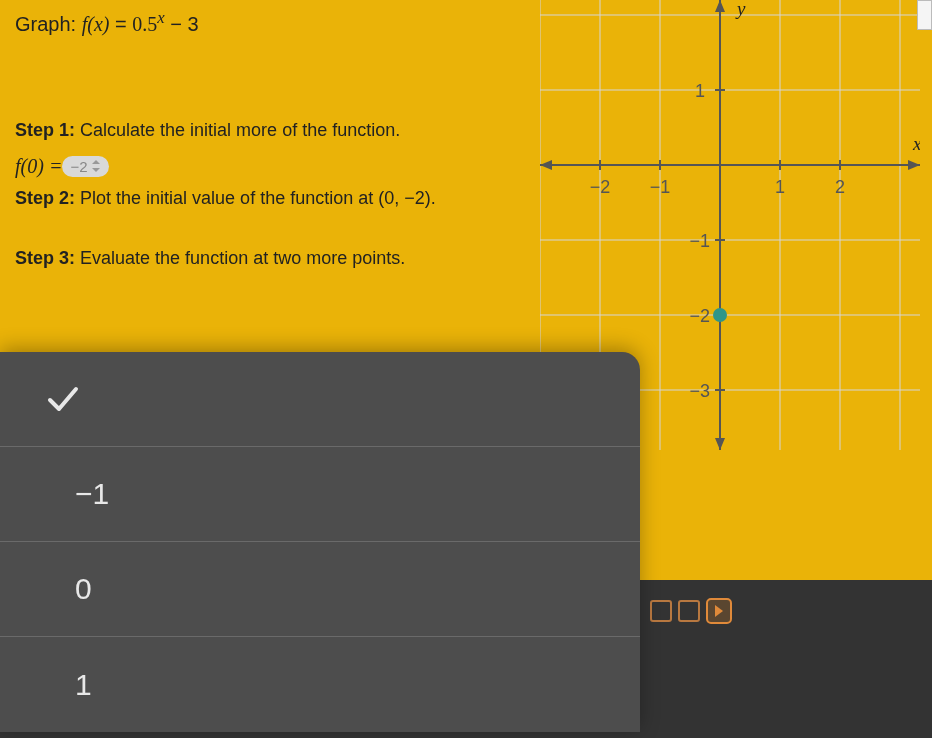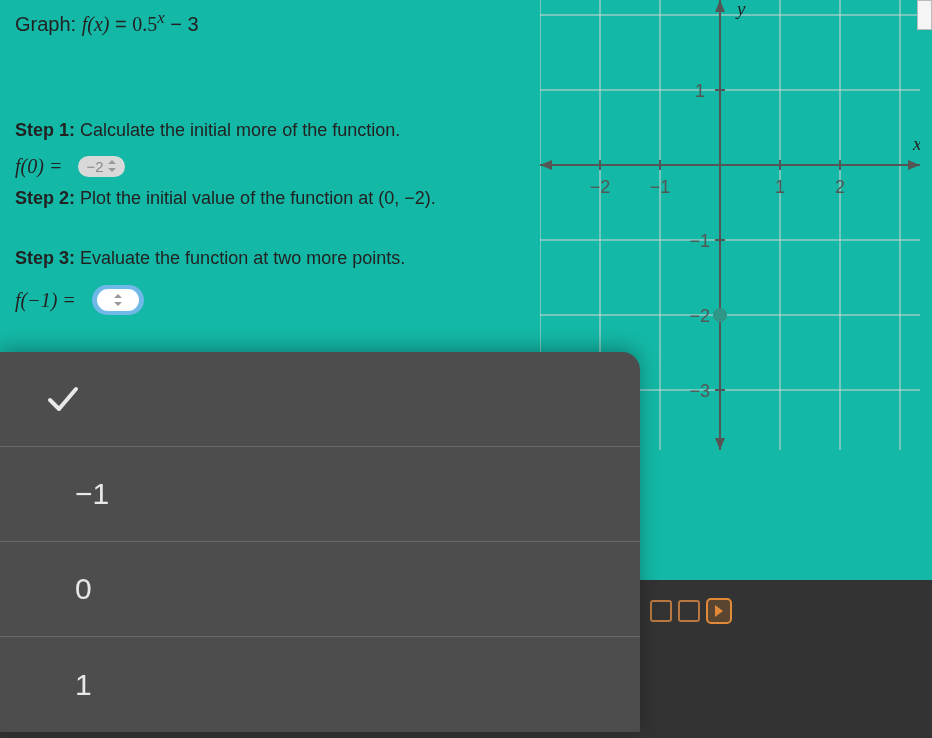--- a/index.html
+++ b/index.html
@@ -8,21 +8,21 @@
     background: #fff;
     width: 932px;
     height: 738px;
     overflow: hidden;
     position: relative;
   }
   .content-area {
     position: relative;
     width: 932px;
     height: 580px;
-    background: #14b8a6;
+    background: #eab308;
   }
   .prompt-text {
     position: absolute;
     left: 15px;
     top: 8px;
     font-size: 20px;
     color: #222;
   }
   .prompt-text .fx {
     font-style: italic;
@@ -36,21 +36,21 @@
   }
   #step1 { top: 120px; }
   .step-label { font-weight: bold; text-align: right; }
   .eq-line {
     position: absolute;
     left: 15px;
     font-size: 18px;
     color: #222;
     display: flex;
     align-items: center;
-    gap: 16px;
+    gap: 0;
   }
   #eq1 { top: 155px; }
   .eq-line .fx {
     font-style: italic;
     font-family: "Times New Roman", serif;
     font-size: 20px;
   }
   .pill-filled {
     display: inline-flex;
     align-items: center;
@@ -205,30 +205,20 @@
   <div class="step" id="step2">
     <span class="step-label">Step 2:</span>
     <span>Plot the initial value of the function at (0, −2).</span>
   </div>
 
   <div class="step" id="step3">
     <span class="step-label">Step 3:</span>
     <span>Evaluate the function at two more points.</span>
   </div>
 
-  <div class="eq-line" id="eq2">
-    <span class="fx">f(−1) =</span>
-    <span class="pill-active-wrap">
-      <span class="pill-active">
-        <svg width="10" height="14" viewBox="0 0 10 14">
-            <path d="M5 1 L9 5 L1 5 Z M5 13 L1 9 L9 9 Z" fill="#999"></path>
-          </svg>
-      </span>
-    </span>
-  </div>
 
   <div class="graph-panel">
     <svg class="graph-svg" viewBox="0 0 380 450">
 
       <g stroke="#d6d6d6" stroke-width="1">
         <line x1="0" y1="0" x2="0" y2="450"></line>
         <line x1="60" y1="0" x2="60" y2="450"></line>
         <line x1="120" y1="0" x2="120" y2="450"></line>
         <line x1="240" y1="0" x2="240" y2="450"></line>
         <line x1="300" y1="0" x2="300" y2="450"></line>

